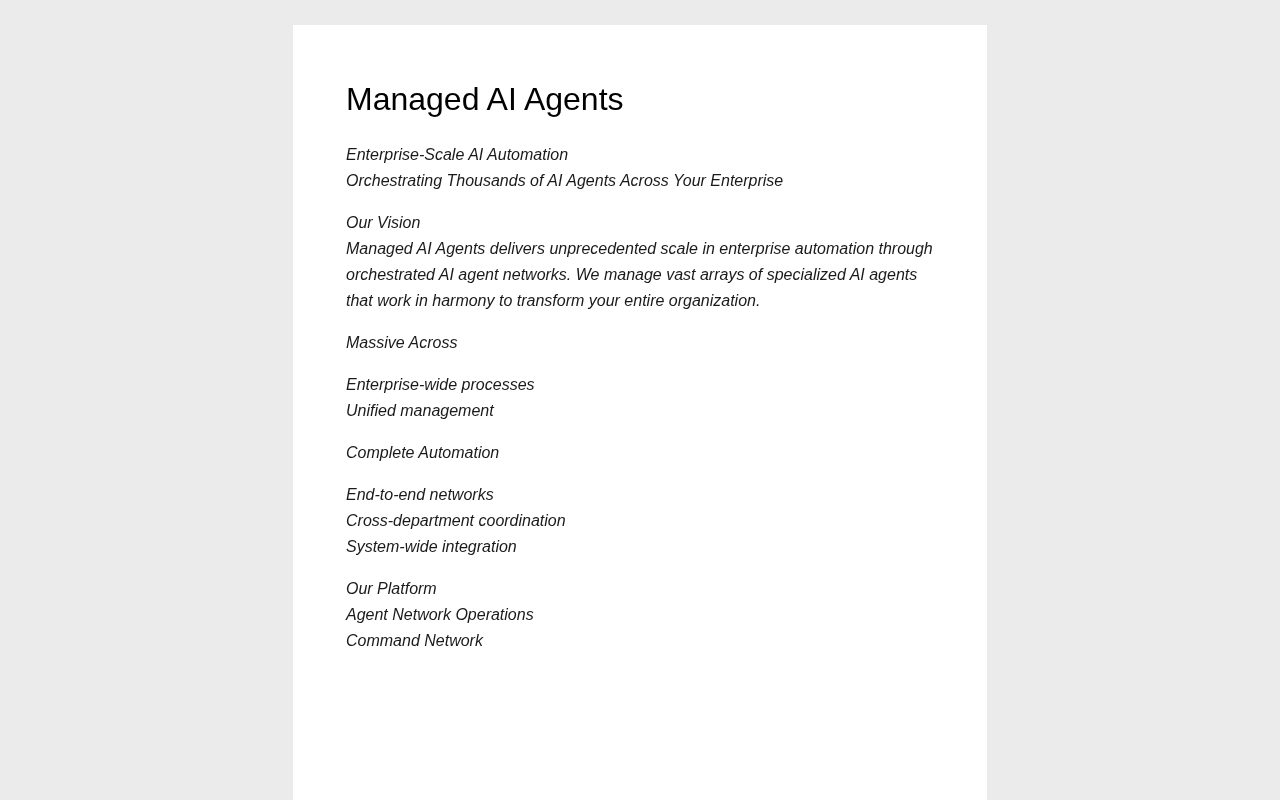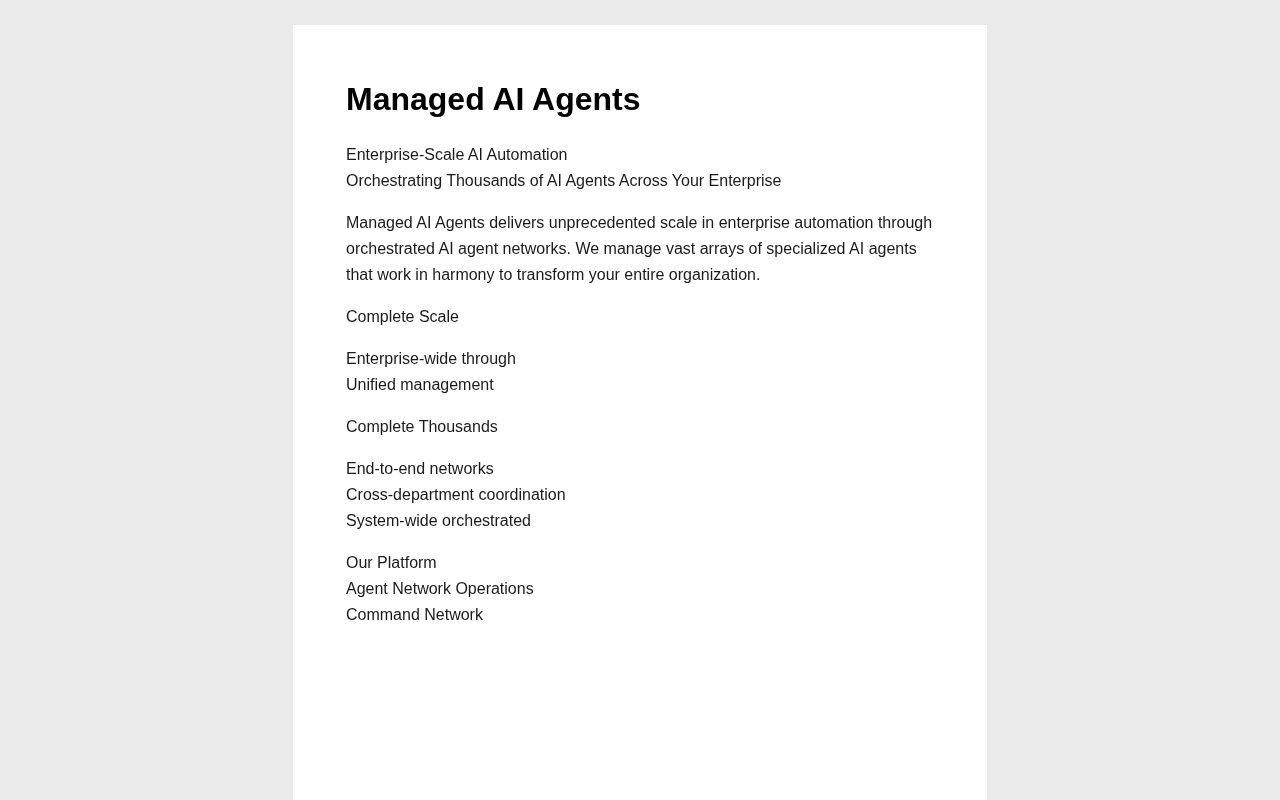--- a/index.html
+++ b/index.html
@@ -17,67 +17,69 @@
     width: 694px;
     margin: 25px auto 0;
     background: var(--card-color, #ffffff);
     padding: 55px 53px 80px;
     box-sizing: border-box;
     min-height: 820px;
   }
   .page-title {
     font-size: 32px;
     line-height: 1.2;
-    font-weight: 700;
+    font-weight: 400;
     color: var(--heading-color, #000000);
     margin: 0 0 24px 0;
   }
   .text-block {
     margin: 16px 0;
     font-size: 16px;
     line-height: 26px;
     color: var(--body-color, #1a1a1a);
   }
   .line {
     display: block;
+    font-style: italic;
   }
 </style>
 </head>
 <body style="--bg-color: #ebebeb; --card-color: #ffffff; --heading-color: #000000; --body-color: #1a1a1a;">
 
 <main class="card">
 
   <h1 class="page-title">Managed AI Agents</h1>
 
   <p class="text-block">
     <span class="line">Enterprise-Scale AI Automation</span>
     <span class="line">Orchestrating Thousands of AI Agents Across Your Enterprise</span>
   </p>
 
   <p class="text-block">
+    <span class="line">Our Vision</span>
     <span class="line">Managed AI Agents delivers unprecedented scale in enterprise automation through orchestrated AI agent networks. We manage vast arrays of specialized AI agents that work in harmony to transform your entire organization.</span>
   </p>
 
   <p class="text-block">
-    <span class="line">Complete Scale</span>
+    <span class="line">Massive Across</span>
   </p>
 
   <p class="text-block">
-    <span class="line">Enterprise-wide through</span>
+    <span class="line">Enterprise-wide processes</span>
     <span class="line">Unified management</span>
   </p>
 
   <p class="text-block">
-    <span class="line">Complete Thousands</span>
+    <span class="line">Complete Automation</span>
   </p>
 
   <p class="text-block">
     <span class="line">End-to-end networks</span>
     <span class="line">Cross-department coordination</span>
-    <span class="line">System-wide orchestrated</span>
+    <span class="line">System-wide integration</span>
   </p>
 
   <p class="text-block">
     <span class="line">Our Platform</span>
     <span class="line">Agent Network Operations</span>
     <span class="line">Command Network</span>
   </p>
 
 </main>
 

